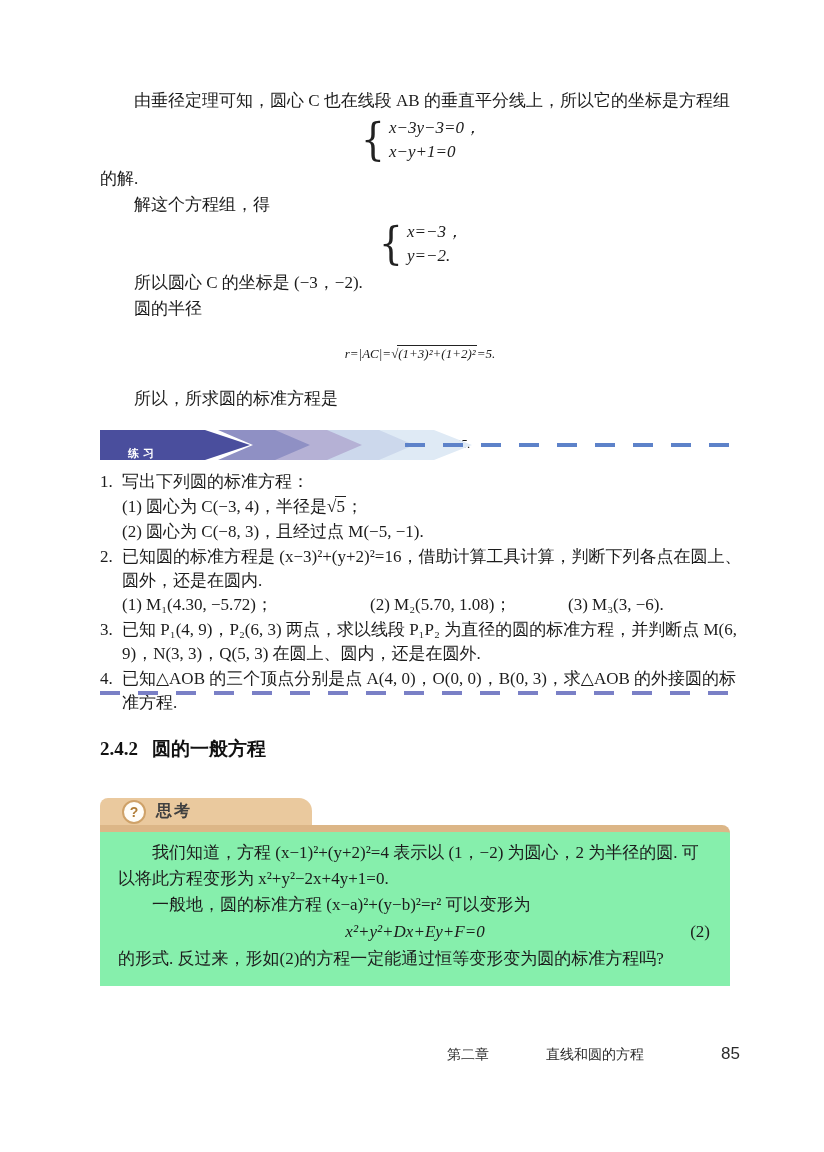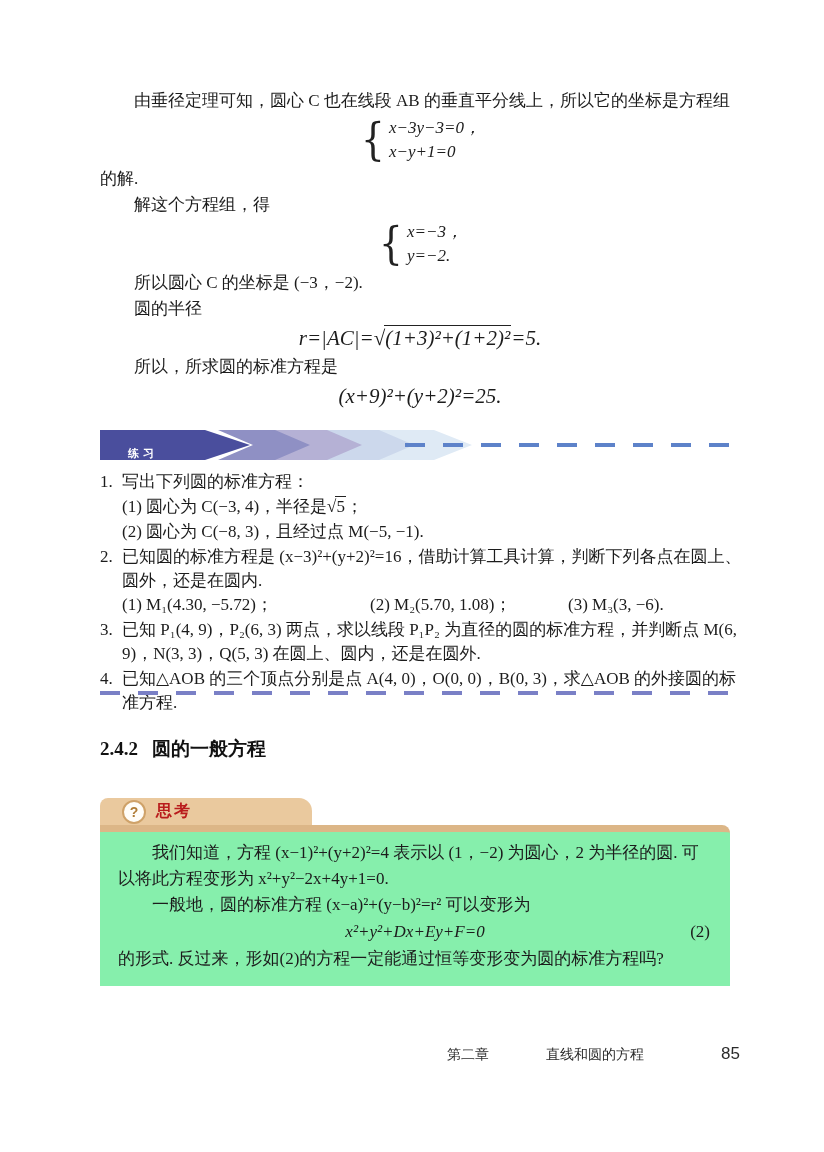--- a/index.html
+++ b/index.html
@@ -8,21 +8,21 @@
   .abs{position:absolute;}
   
   .solution{left:100px;top:88px;width:640px;font-size:17px;line-height:26px;}
   .para{margin:0;}
   .indent{text-indent:2em;}
   .eq-system{display:flex;justify-content:center;align-items:center;margin:2px 0;}
   .brace{font-size:44px;font-weight:300;line-height:48px;color:#222;margin-right:2px;
          font-family:"DejaVu Serif",serif;transform:scaleX(.85);}
   .sys-lines{display:flex;flex-direction:column;line-height:24px;}
   .math{font-style:italic;}
-  .formula-row{text-align:center;margin:3px 0;font-size:21px;}
+  .formula-row{text-align:center;margin:19px 0;font-size:13px;}
   .sqrt{white-space:nowrap;}
   .sqrt .sign{display:inline-block;margin-right:-1px;}
   .rad{border-top:1.4px solid #222;padding:0 1px;}
   
   .banner{left:100px;top:430px;width:640px;height:30px;}
   .arrow-main{position:absolute;left:0;top:0;width:150px;height:30px;background:#4a4e9d;
               clip-path:polygon(0 0,70% 0,100% 50%,70% 100%,0 100%);}
   .banner-label{position:absolute;left:28px;top:16px;color:#ffffff;font-weight:bold;font-size:11px;
                 font-family:"Liberation Sans","DejaVu Sans",sans-serif;letter-spacing:4px;z-index:3;}
   .chev{position:absolute;top:0;height:30px;width:92px;
@@ -49,21 +49,21 @@
                    font-weight:bold;font-size:19px;color:#111;}
   .section-heading .num{margin-right:14px;font-family:"Liberation Serif",serif;}
   
   .think-box{left:100px;top:798px;width:630px;}
   .think-tab{width:212px;height:27px;background:#eac99e;border-radius:8px 13px 0 0;
              display:flex;align-items:center;gap:10px;padding-left:22px;box-sizing:border-box;}
   .q-circle{width:20px;height:20px;border-radius:50%;background:#fffdf8;border:2px solid #cfa269;
             color:#b07c35;font-weight:bold;font-size:14px;display:flex;align-items:center;
             justify-content:center;font-family:"Liberation Sans",sans-serif;}
   .think-label{font-family:"Liberation Sans","DejaVu Sans",sans-serif;font-weight:bold;
-               font-size:16px;color:#b91c1c;letter-spacing:2px;}
+               font-size:16px;color:#404040;letter-spacing:2px;}
   .think-body{border-top:7px solid #dcb687;border-top-right-radius:8px;background:#86efac;
               padding:8px 18px 14px 18px;font-size:17px;line-height:26px;min-height:138px;
               box-sizing:border-box;}
   .tb-eqrow{position:relative;text-align:center;margin:1px 0;}
   .tb-eqnum{position:absolute;right:2px;top:0;font-style:normal;}
   
   .footer{right:84px;top:1044px;display:flex;align-items:baseline;font-size:14px;color:#2b2b2b;
           font-family:"Liberation Sans","DejaVu Sans",sans-serif;gap:45px;}
   .footer .chap{margin-right:12px;}
   .footer .pagenum{margin-left:32px;font-size:17px;font-family:"Liberation Sans",sans-serif;}

